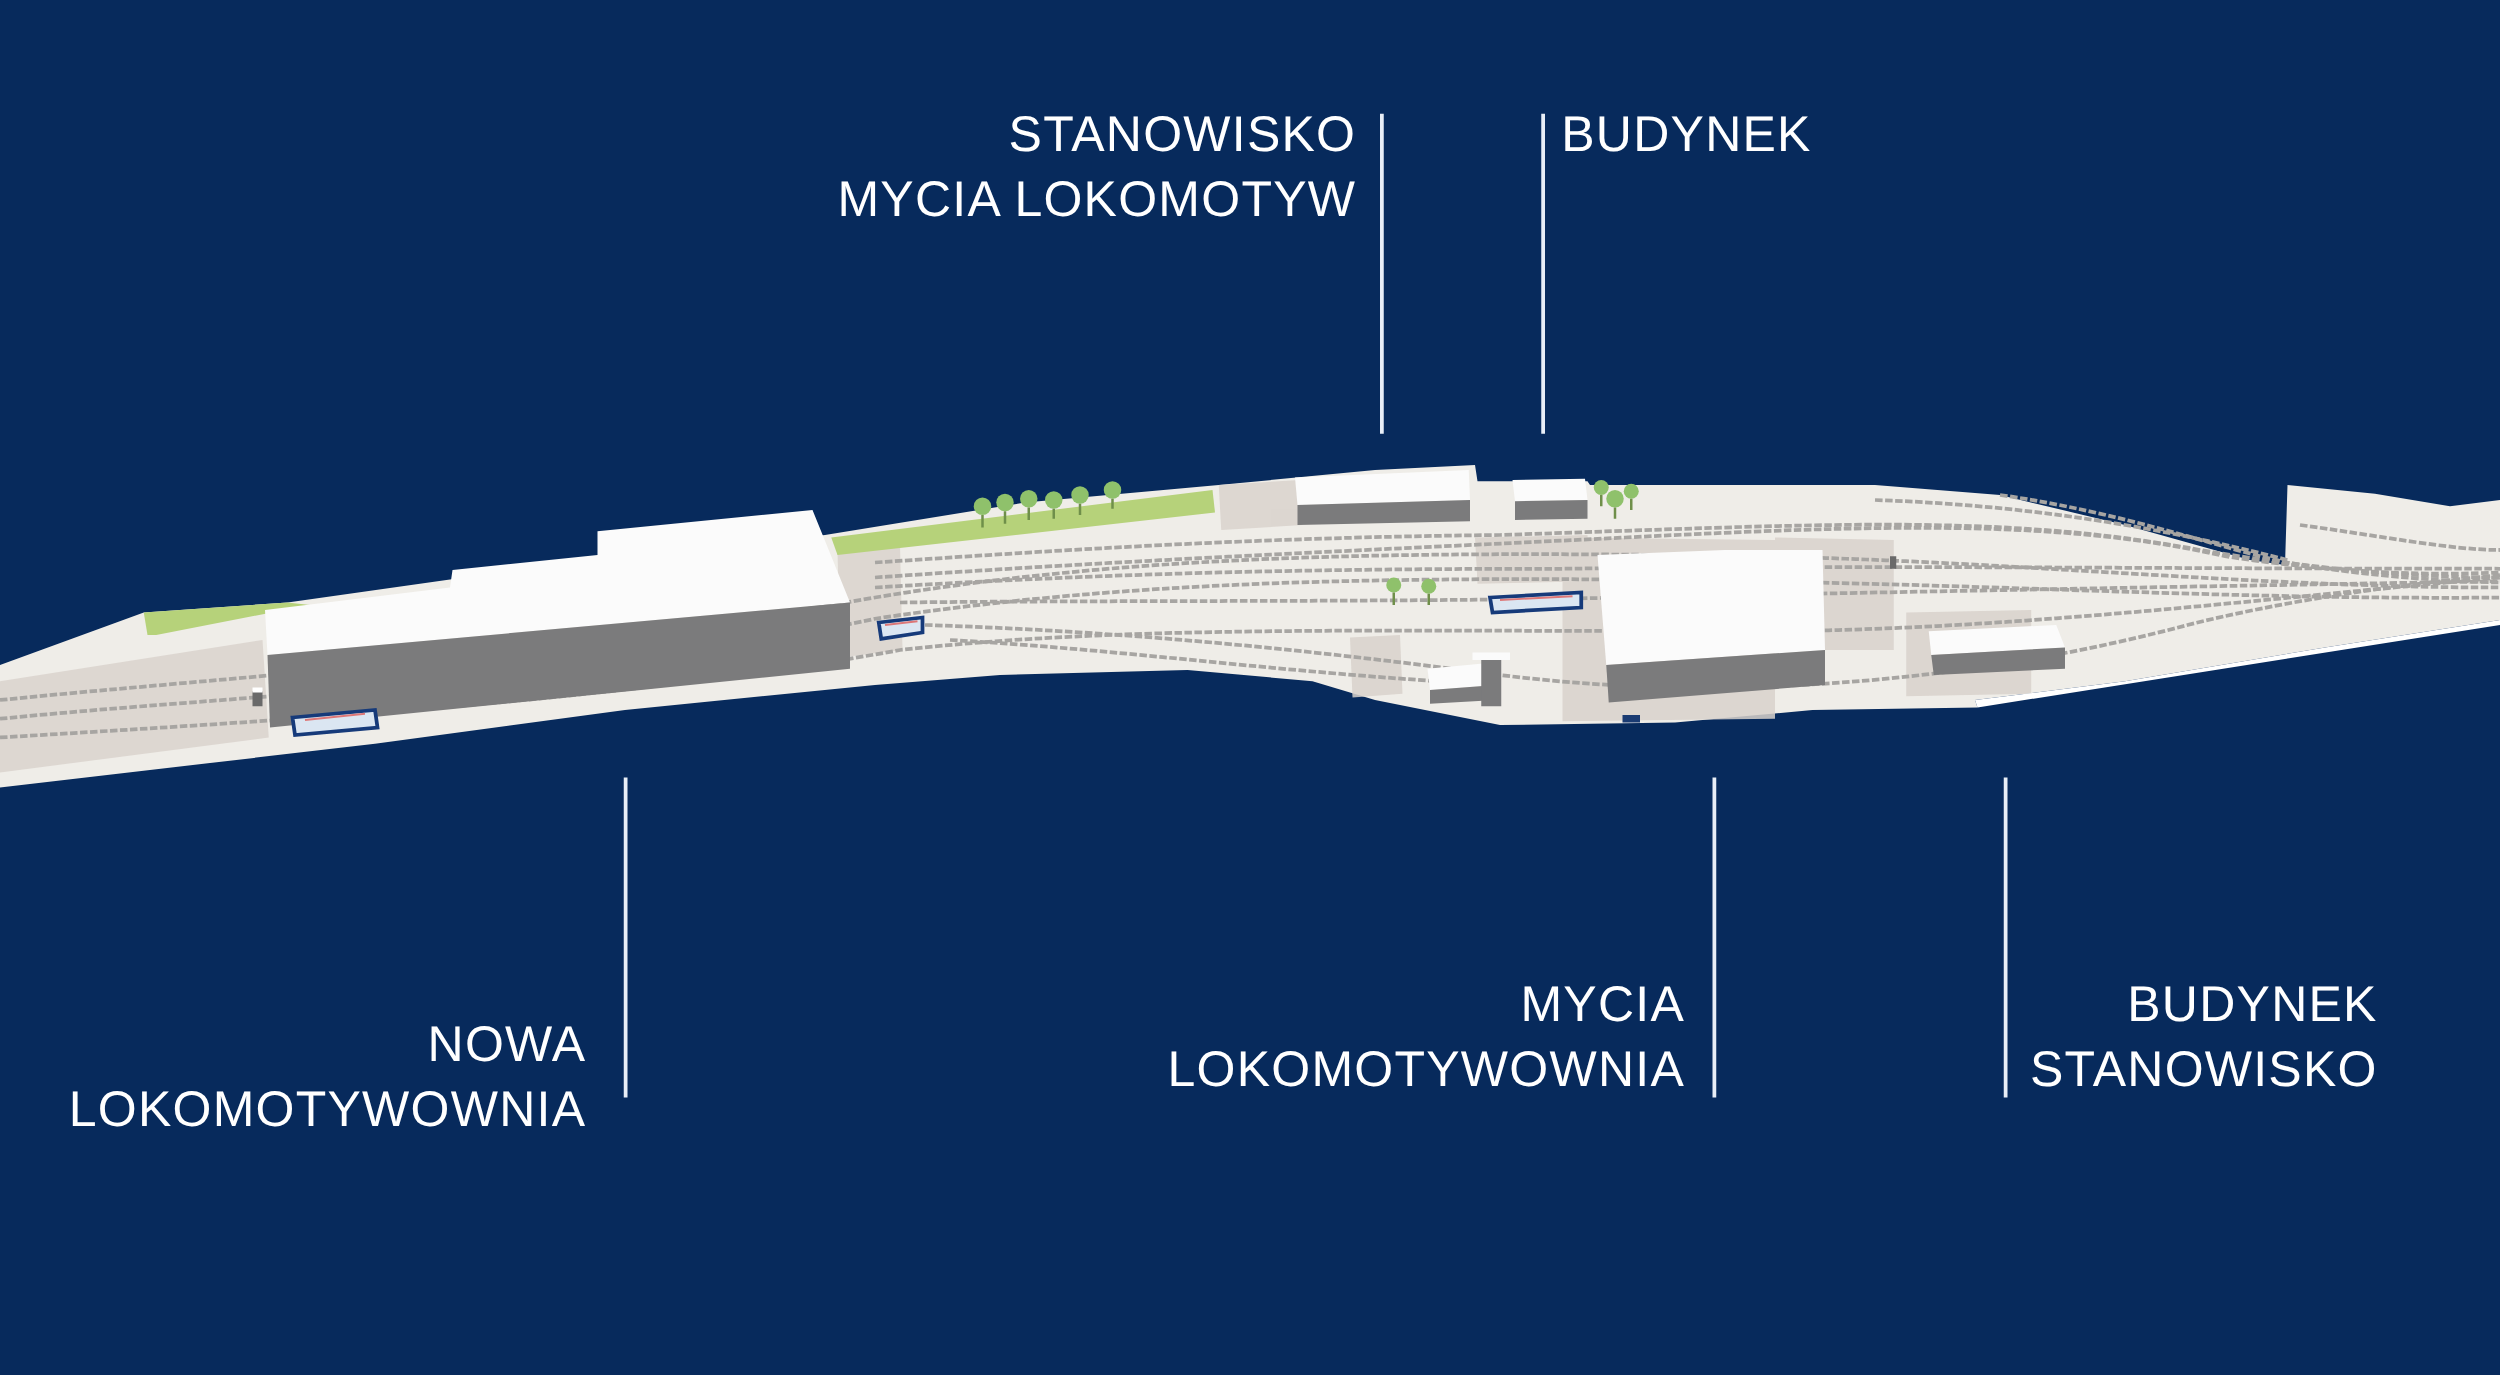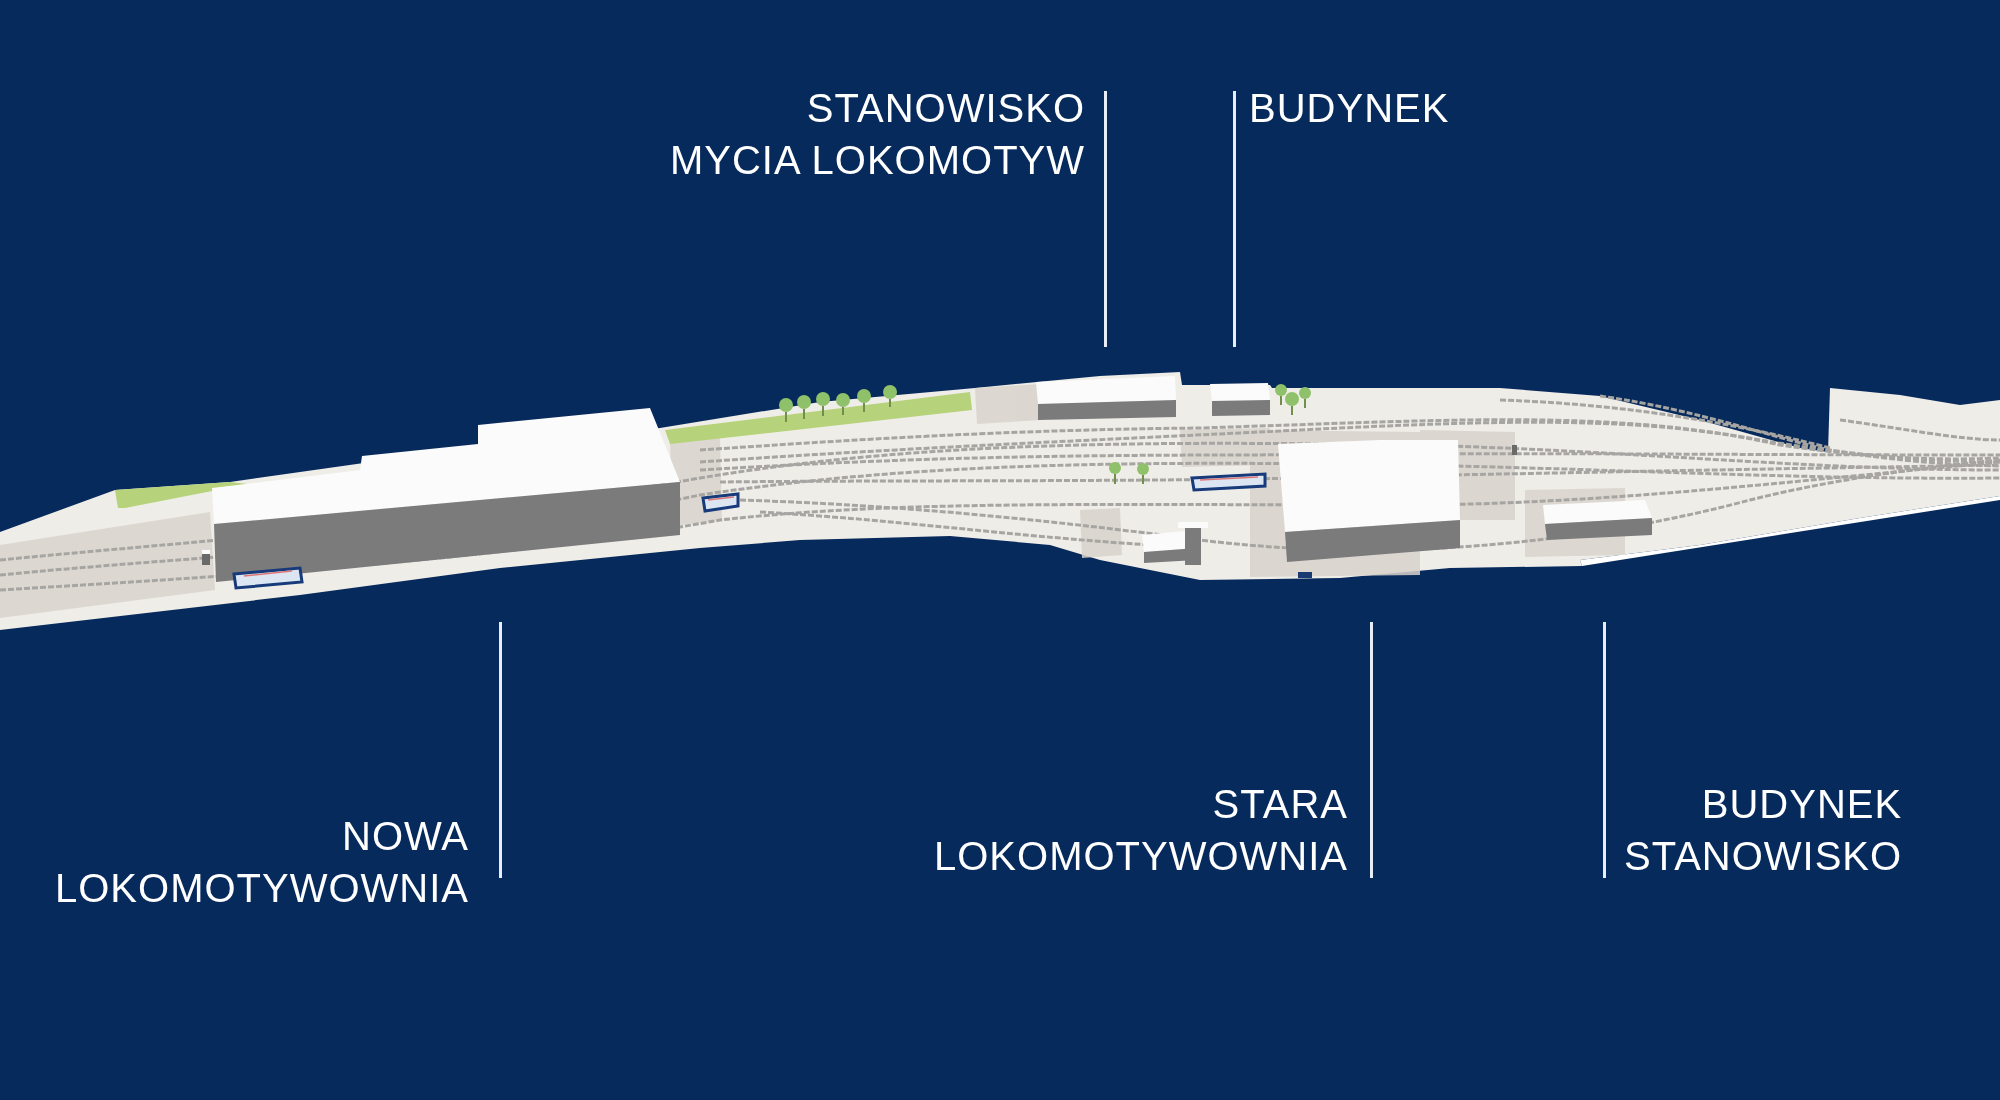--- a/index.html
+++ b/index.html
@@ -169,21 +169,21 @@
     <span>BUDYNEK</span>
   </div>
 
   <div class="label right" style="right:1531px; top:778px;margin-top:32px;">
     <span>NOWA</span>
     <span>LOKOMOTYWOWNIA</span>
   </div>
   <div class="leader" style="left:499px; top:622px; height:256px;"></div>
 
   <div class="label right" style="right:652px; top:778px;">
-    <span>STARA</span>
+    <span>MYCIA</span>
     <span>LOKOMOTYWOWNIA</span>
   </div>
   <div class="leader" style="left:1370px; top:622px; height:256px;"></div>
 
   <div class="leader" style="left:1603px; top:622px; height:256px;"></div>
   <div class="label left" style="left:1624px; top:778px;">
     <span>BUDYNEK</span>
     <span>STANOWISKO</span>
   </div>
 

